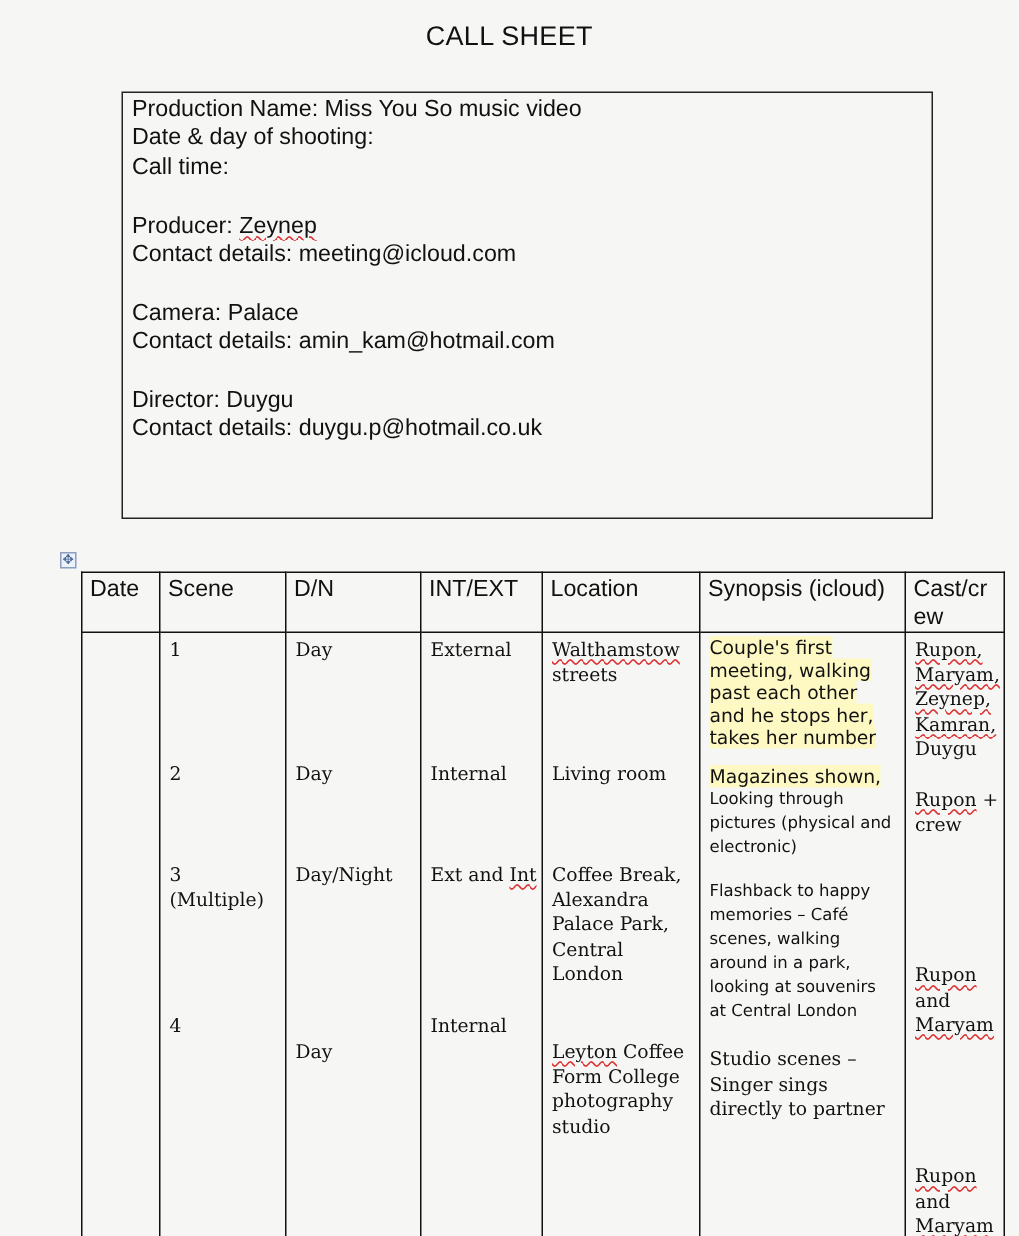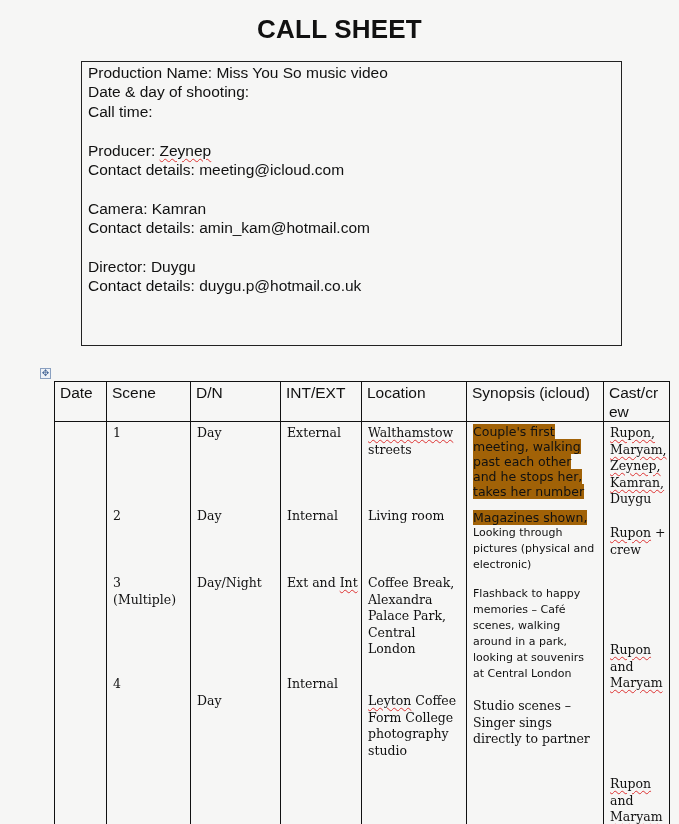--- a/index.html
+++ b/index.html
@@ -3,21 +3,21 @@
   <meta charset="utf-8">
   <style>
     html, body { margin: 0; padding: 0; }
     body {
       width: 679px; height: 824px; overflow: hidden;
       background: #f6f6f5; position: relative;
       font-family: "Liberation Sans", sans-serif; color: #111;
     }
     .title {
       position: absolute; left: 0; width: 679px; top: 14px;
-      text-align: center; font-weight: bold; font-size: 26px; letter-spacing: 0.2px;
+      text-align: center; font-weight: normal; font-size: 18px; letter-spacing: 0.2px;
     }
     .info-box {
       position: absolute; left: 81px; top: 61px; width: 541px; height: 285px;
       border: 1px solid #222; box-sizing: border-box;
       padding: 1px 6px; font-size: 15.5px; line-height: 19.4px;
     }
     .info-box .line { white-space: nowrap; height: 19.4px; }
     .info-box .gap { height: 19.4px; }
     .squiggle { text-decoration: underline wavy #d33; text-decoration-thickness: 1px; text-underline-offset: 2px; }
     .move-handle {
@@ -34,36 +34,36 @@
       font-weight: normal; text-align: left; font-size: 15.5px; line-height: 19px;
       height: 38px; padding-top: 1px;
     }
     table.sheet td {
       font-family: "DejaVu Serif", "Liberation Serif", serif; font-size: 12.5px; line-height: 16.5px;
       height: 420px; padding-top: 3px; position: relative;
     }
     .cell-abs { position: absolute; left: 6px; right: 3px; }
     .syn-body { font-family: "DejaVu Sans", sans-serif; font-size: 11px; line-height: 16px; }
     .syn-big { font-family: "DejaVu Sans", sans-serif; font-size: 12.5px; line-height: 15px; }
-    .hl { background: #a16207; }
+    .hl { background: #fef9c3; }
   </style>
 </head>
 <body>
 
 <div class="title">CALL SHEET</div>
 
 <div class="info-box">
   <div class="line"><span>Production Name: </span><span>Miss You So music video</span></div>
   <div class="line">Date &amp; day of shooting:</div>
   <div class="line">Call time:</div>
   <div class="gap"></div>
   <div class="line"><span>Producer: </span><span class="squiggle">Zeynep</span></div>
   <div class="line"><span>Contact details: </span><span>meeting@icloud.com</span></div>
   <div class="gap"></div>
-  <div class="line"><span>Camera: </span><span>Kamran</span></div>
+  <div class="line"><span>Camera: </span><span>Palace</span></div>
   <div class="line"><span>Contact details: </span><span>amin_kam@hotmail.com</span></div>
   <div class="gap"></div>
   <div class="line"><span>Director: </span><span>Duygu</span></div>
   <div class="line"><span>Contact details: </span><span>duygu.p@hotmail.co.uk</span></div>
 </div>
 
 <div class="move-handle">✥</div>
 
 <table class="sheet">
   <colgroup>

